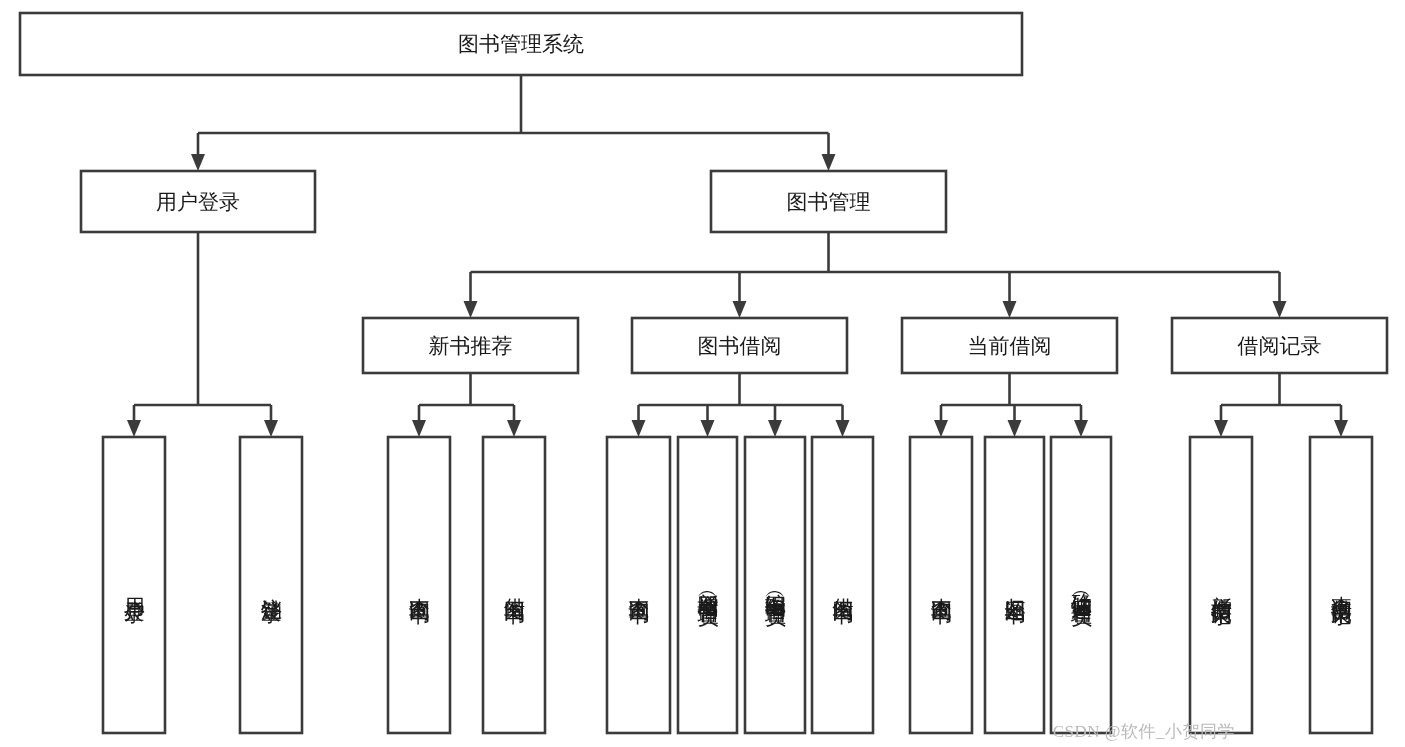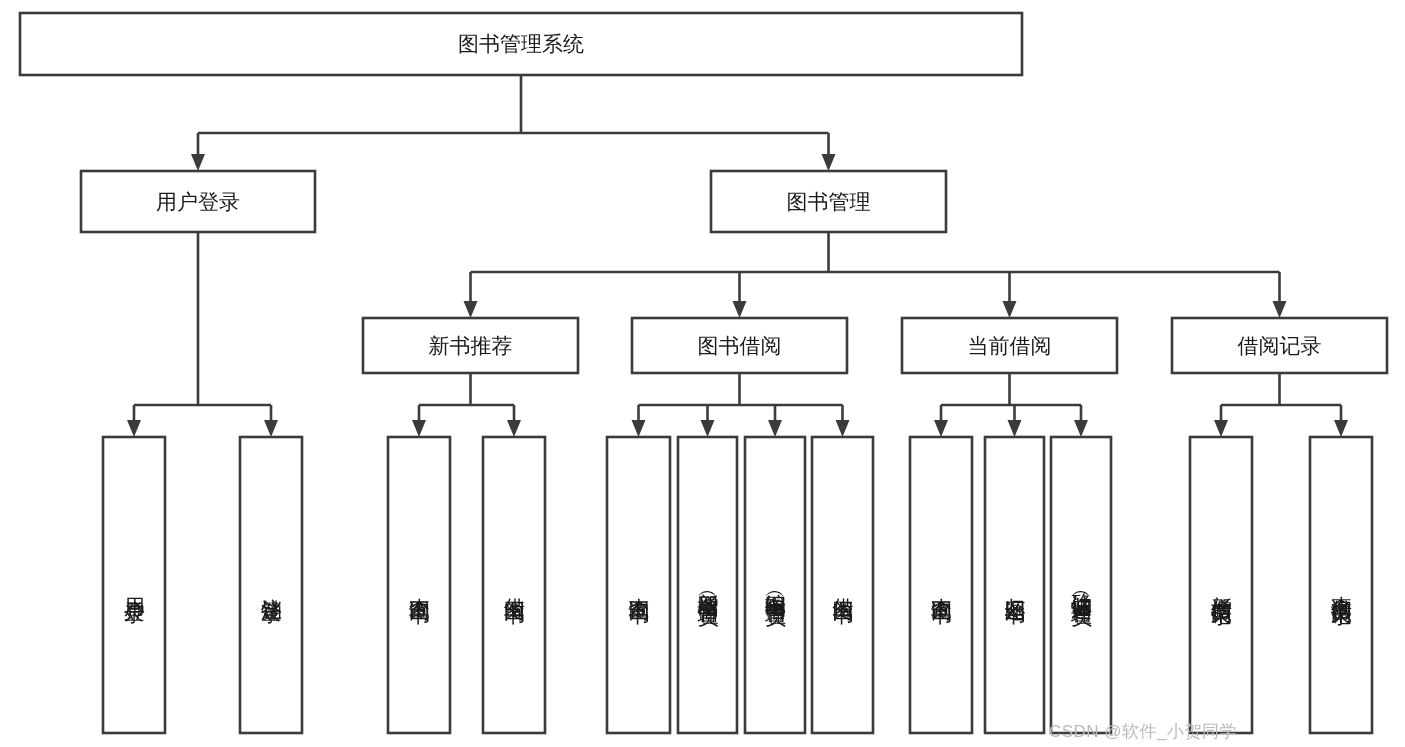--- a/index.html
+++ b/index.html
@@ -11,20 +11,21 @@
     width: 1405px;
     height: 747px;
     font-family: "DejaVu Sans", "Liberation Sans", sans-serif;
     overflow: hidden;
     position: relative;
   }
   #diagram-root {
     position: relative;
     width: 1247px;
     height: 747px;
+    padding-left: 12px;
   }
   svg.diagram-canvas {
     position: absolute;
     left: 0;
     top: 0;
     width: 1405px;
     height: 747px;
   }
   .node-box {
     fill: #ffffff;
@@ -60,23 +61,23 @@
     text-orientation: upright;
     font-family: "DejaVu Sans", "Liberation Sans", sans-serif;
     font-size: 21px;
     line-height: 1.18;
     color: #1a1a1a;
     letter-spacing: 2px;
     white-space: nowrap;
   }
   .watermark {
     position: absolute;
-    right: 10px;
+    right: 24px;
     bottom: 4px;
-    font-family: Liberation Sans, sans-serif;
+    font-family: Liberation Serif, serif;
     font-size: 17px;
     color: #b9b9b9;
     white-space: nowrap;
     letter-spacing: 0.5px;
   }
 </style>
 </head>
 <body>
 
 <div id="diagram-root">

